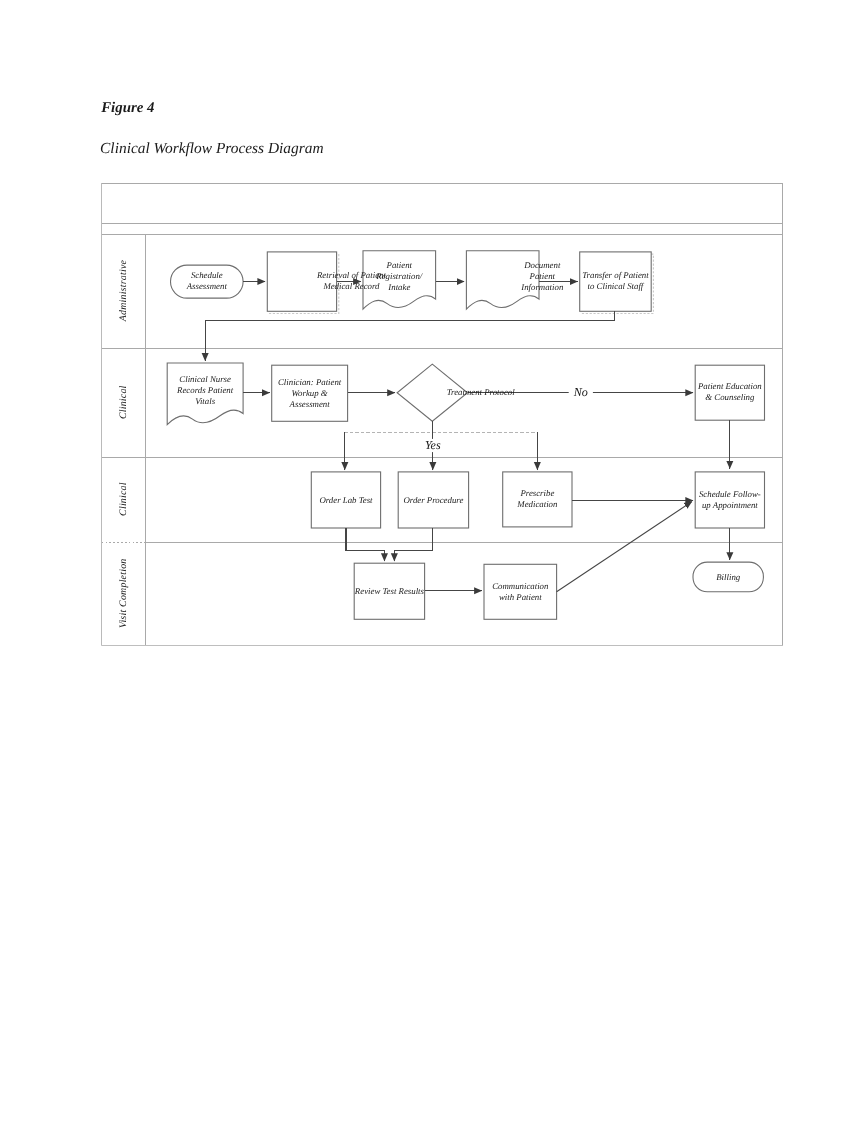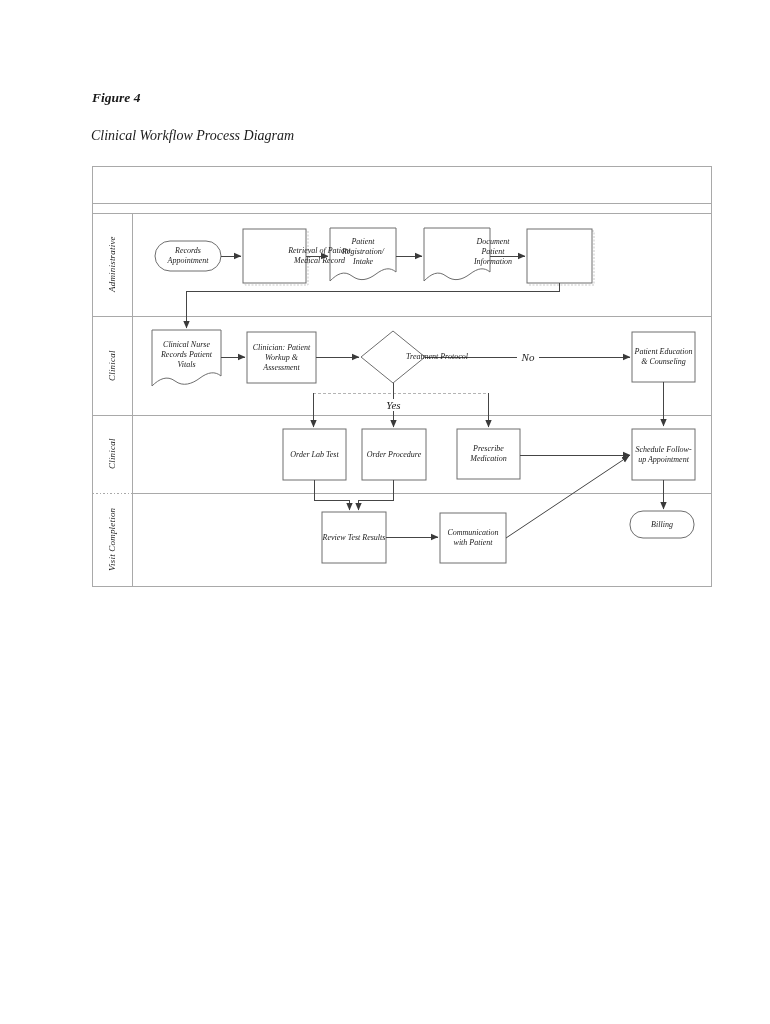--- a/index.html
+++ b/index.html
@@ -127,24 +127,25 @@
       </g>
     </svg>
 
     <div class="labels">
 
       <div class="lane-label" style="top:47px;height:103px;">Administrative</div>
       <div class="lane-label" style="top:150px;height:99px;">Clinical</div>
       <div class="lane-label" style="top:249px;height:78px;">Clinical</div>
       <div class="lane-label" style="top:327px;height:93px;">Visit Completion</div>
 
-      <div class="nlabel" style="left:63px;top:75px;width:66px;height:30px;">Records Appointment</div>
+      <div class="nlabel" style="left:63px;top:75px;width:66px;height:30px;">Schedule Assessment</div>
       <div class="nlabel" style="left:151px;top:63px;width:63px;height:54px;padding-left:45px;">Retrieval of Patient Medical Record</div>
       <div class="nlabel" style="left:243px;top:62px;width:56px;height:48px;">Patient Registration/ Intake</div>
       <div class="nlabel" style="left:339px;top:62px;width:52px;height:48px;margin-left:36px;">Document Patient Information</div>
+      <div class="nlabel" style="left:435px;top:63px;width:65px;height:54px;">Transfer of Patient to Clinical Staff</div>
 
       <div class="nlabel" style="left:158px;top:166px;width:63px;height:51px;">Clinician: Patient Workup &amp; Assessment</div>
       <div class="nlabel" style="left:60px;top:164px;width:69px;height:50px;">Clinical Nurse Records Patient Vitals</div>
       <div class="nlabel" style="left:269px;top:167px;width:64px;height:48px;margin-left:44px;">Treatment Protocol</div>
       <div class="nlabel" style="left:540px;top:166px;width:63px;height:50px;">Patient Education &amp; Counseling</div>
 
       <div class="nlabel" style="left:191px;top:263px;width:63px;height:51px;">Order Lab Test</div>
       <div class="nlabel" style="left:270px;top:263px;width:64px;height:51px;">Order Procedure</div>
       <div class="nlabel" style="left:365px;top:263px;width:63px;height:50px;">Prescribe Medication</div>
       <div class="nlabel" style="left:540px;top:263px;width:63px;height:51px;">Schedule Follow-up Appointment</div>

